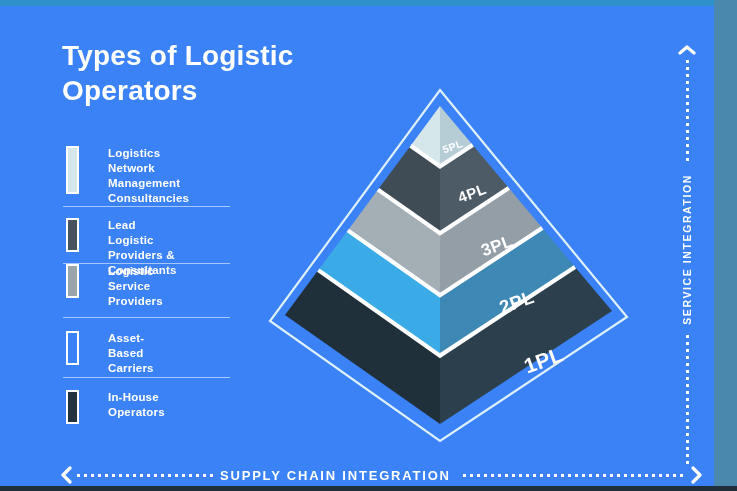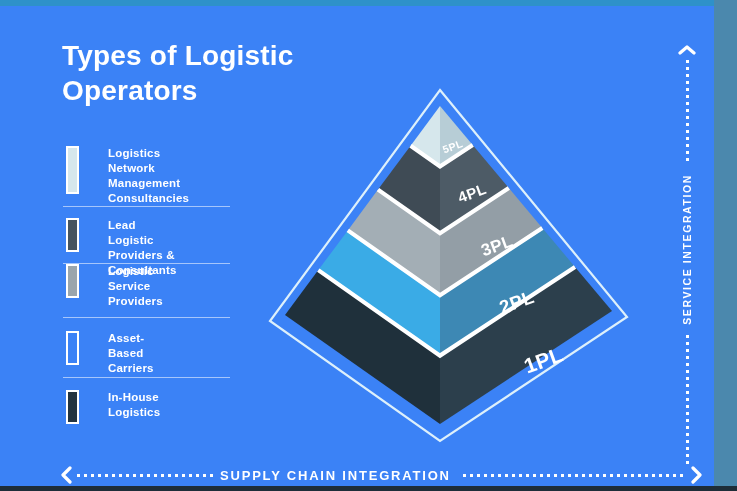--- a/index.html
+++ b/index.html
@@ -120,21 +120,21 @@
 Providers</div>
       </div>
       <div class="legend-item" style="top: 331px;">
         <div class="legend-swatch" style="height: 30px; background: transparent;"></div>
         <div class="legend-label">Asset-Based
 Carriers</div>
       </div>
       <div class="legend-item" style="top: 390px;">
         <div class="legend-swatch" style="height: 30px; background: rgb(35, 52, 64);"></div>
         <div class="legend-label">In-House
-Logistics</div>
+Operators</div>
       </div>
       <div class="legend-divider" style="top: 206px;"></div>
       <div class="legend-divider" style="top: 263px;"></div>
       <div class="legend-divider" style="top: 317px;"></div>
       <div class="legend-divider" style="top: 377px;"></div>
     </div>
 
   <svg class="pyramid-svg" id="pyramid" width="737" height="491" viewBox="0 0 737 491">
       <polygon points="440.0,106.0 440.0,106.0 440.0,166.4 410.6,145.7" fill="#d6e7ec"></polygon>
       <polygon points="440.0,106.0 440.0,106.0 472.7,144.9 440.0,166.4" fill="#b7cdd6"></polygon>

